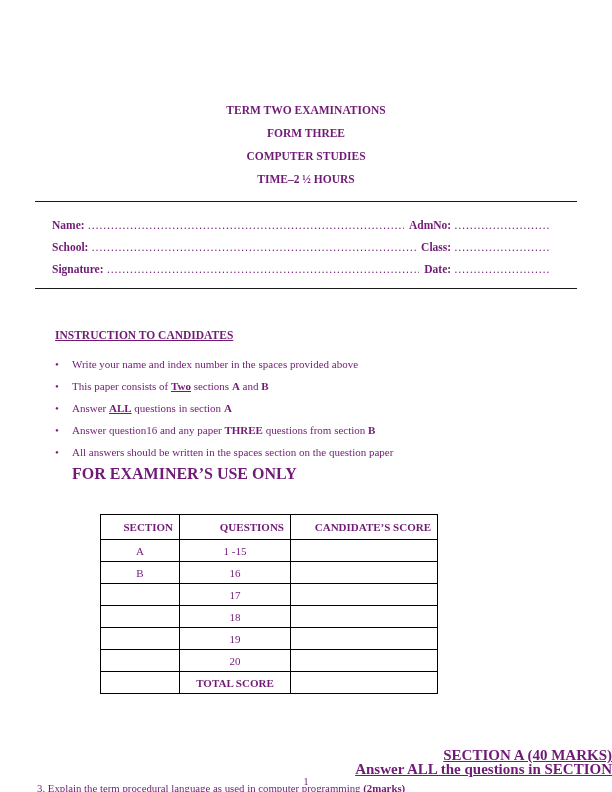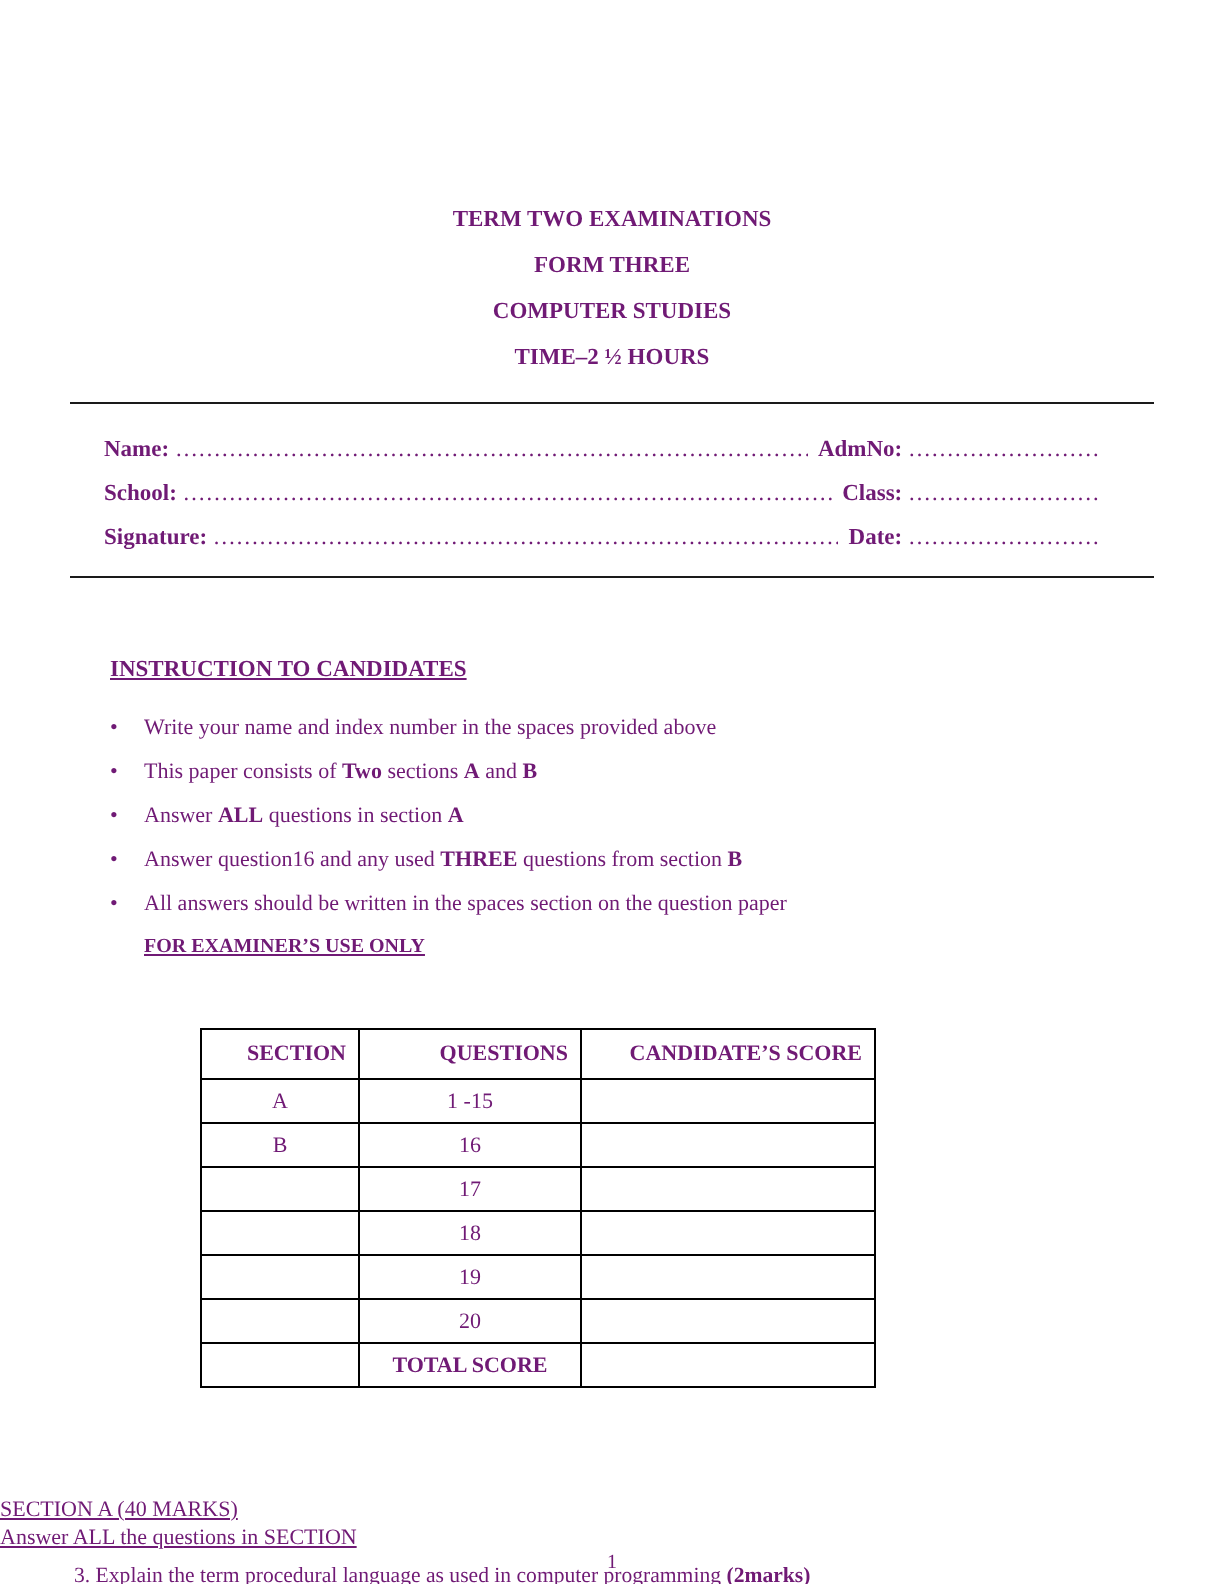--- a/index.html
+++ b/index.html
@@ -22,35 +22,35 @@
   .fdots{flex:1;overflow:hidden;white-space:nowrap;margin-right:5px;}
   .fdots2{width:96px;overflow:hidden;white-space:nowrap;}
   
   .instr{margin:36px 40px 0 55px;font-size:11px;}
   .instr-h{font-weight:bold;text-decoration:underline;font-size:11.5px;line-height:20px;}
   .bullets{margin-top:8px;}
   .bullet{display:flex;line-height:22px;}
   .bdot{width:17px;flex:0 0 17px;}
   .btext{white-space:pre-wrap;}
   .b{font-weight:bold;}
-  .bu{font-weight:bold;}
-  .examiner-h{font-weight:bold;text-decoration:underline;margin:1px 0 0 17px;font-size:10px;line-height:20px;}
+  .bu{font-weight:bold;text-decoration:underline;}
+  .examiner-h{font-weight:bold;margin:1px 0 0 17px;font-size:16px;line-height:20px;}
   
   .score-table{border-collapse:collapse;margin:30px 0 0 100px;font-size:11px;}
   .score-table th,.score-table td{
     border:1px solid #000;text-align:center;vertical-align:middle;
     padding:1px 6px;height:19px;
   }
   .score-table th{font-weight:bold;height:22px;text-align:right;}
   .col-section{width:66px;}
   .col-questions{width:98px;}
   .col-score{width:134px;}
   .cell-bold{font-weight:bold;}
   
-  .seca{text-align:left;margin-top:54px;font-size:11px;font-weight:normal;}
+  .seca{text-align:right;margin-top:54px;font-size:15px;font-weight:bold;}
   .seca div{text-decoration:underline;line-height:14px;}
   .q1{margin:5px 37px 0 37px;font-size:10.8px;line-height:14px;}
   .pagenum{position:absolute;bottom:38px;left:0;right:0;text-align:center;font-size:10px;}
 </style>
 </head>
 <body>
 
 <div class="page">
 
   <div class="hdr">
@@ -105,21 +105,21 @@
         <span class="btext"><span>This paper consists of </span><span class="bu">Two</span><span> sections </span><span class="b">A</span><span> and </span><span class="b">B</span></span>
       </div>
 
       <div class="bullet">
         <span class="bdot">•</span>
         <span class="btext"><span>Answer </span><span class="bu">ALL</span><span> questions in section </span><span class="b">A</span></span>
       </div>
 
       <div class="bullet">
         <span class="bdot">•</span>
-        <span class="btext"><span>Answer question16 and any used </span><span class="b">THREE</span><span> questions from section </span><span class="b">B</span></span>
+        <span class="btext"><span>Answer question16 and any paper </span><span class="b">THREE</span><span> questions from section </span><span class="b">B</span></span>
       </div>
 
       <div class="bullet">
         <span class="bdot">•</span>
         <span class="btext"><span>All answers should be written in the spaces section on the question paper</span></span>
       </div>
 
     </div>
     <div class="examiner-h">FOR EXAMINER’S USE ONLY</div>
   </div>

